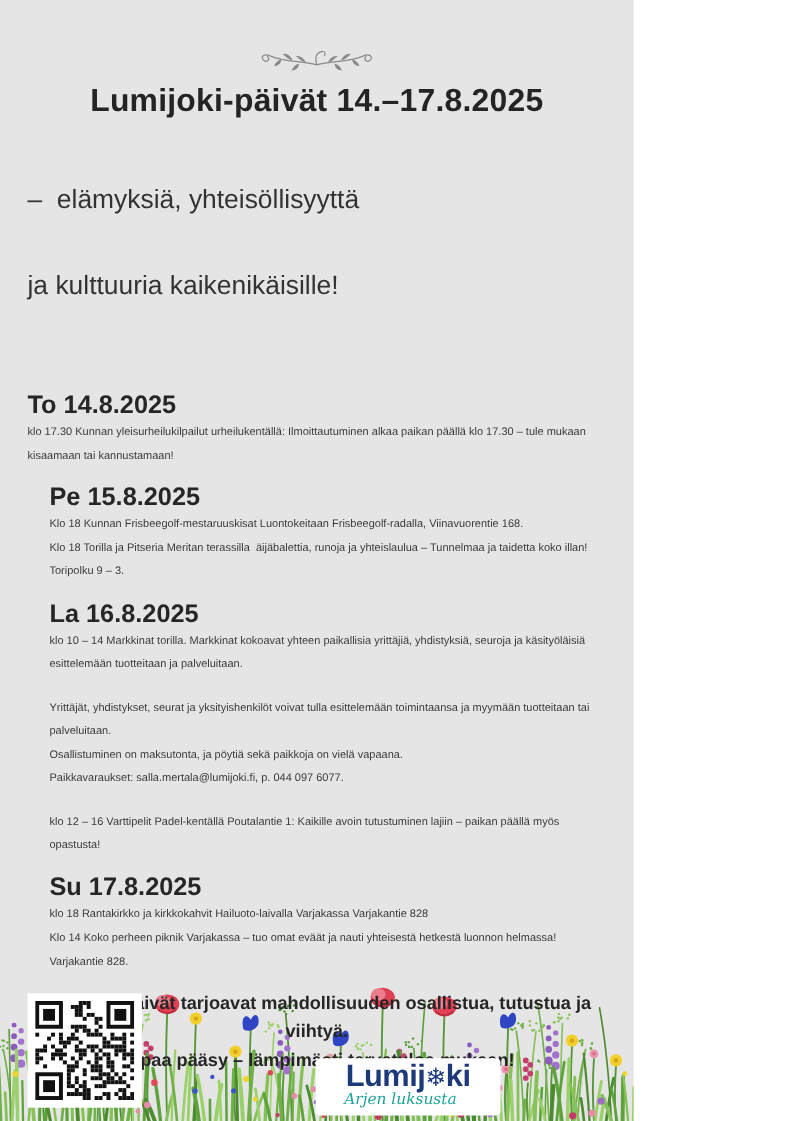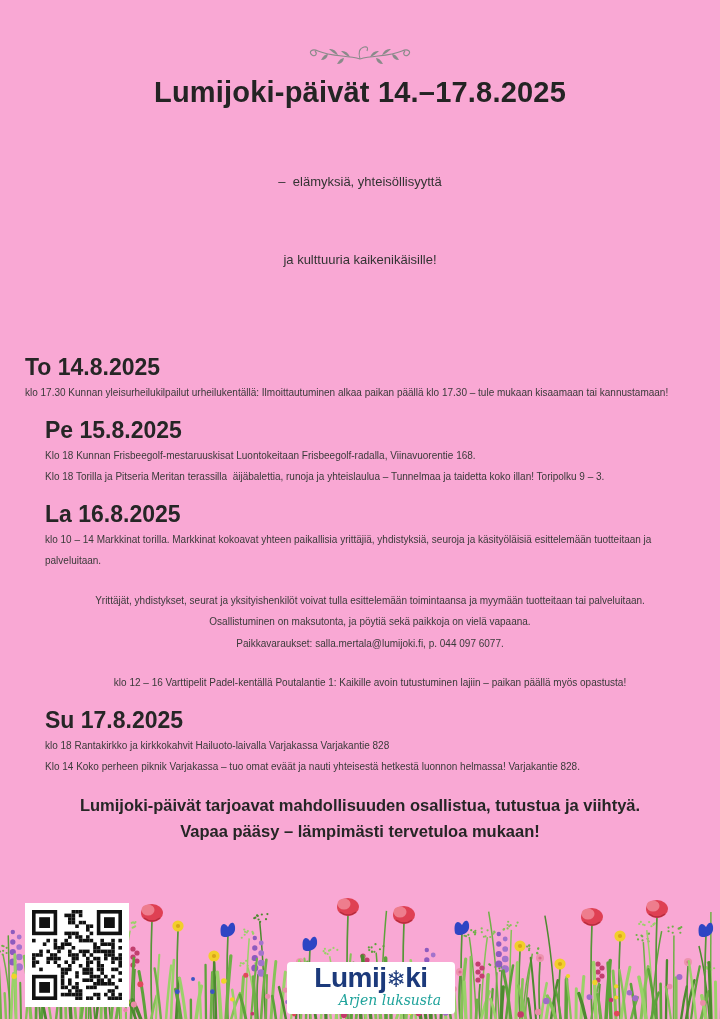--- a/index.html
+++ b/index.html
@@ -1,45 +1,45 @@
 <!DOCTYPE html>
 <html><head>
 <meta charset="utf-8">
 <style>
   html,body{margin:0;padding:0;background:#ffffff;}
   .page{
-    position:relative;width:720px;height:1019px;overflow:hidden;background:#f9a8d4;
+    position:relative;width:576px;height:1019px;overflow:hidden;background:#e5e5e5;
     font-family:"Liberation Sans","DejaVu Sans",sans-serif;color:#3a3a3a;
   }
   .content{padding:0 25px;position:relative;z-index:3;}
   .ornament-wrap{display:flex;justify-content:center;margin:0;padding-top:38px;}
   .title{
     margin:6px 0 8px;text-align:center;font-size:29px;font-weight:700;color:#242424;letter-spacing:.2px;
   }
-  .subtitle{text-align:center;font-size:13px;line-height:26px;color:#333333;white-space:pre-wrap;}
+  .subtitle{font-size:24px;line-height:26px;color:#333333;white-space:pre-wrap;}
   .sections{margin-top:32px;}
   .section + .section{margin-top:16px;margin-left:20px;}
   .sec-heading{font-size:23px;font-weight:700;color:#262626;line-height:21px;margin:0 0 4px 0;}
-  .block + .block{margin-top:18px;text-align:center;}
+  .block + .block{margin-top:18px;}
   .para{font-size:10px;line-height:21.5px;white-space:pre-wrap;}
   .closing{margin-top:14px;text-align:center;font-weight:700;font-size:16.5px;line-height:26px;color:#262626;}
   .footer{margin-top:22px;font-size:14.5px;line-height:22px;white-space:pre-wrap;}
   .meadow{position:absolute;left:0;bottom:0;width:720px;height:125px;z-index:1;}
   .qr-box{
     position:absolute;left:25px;top:903px;z-index:4;background:#ffffff;padding:7px;line-height:0;
   }
   .logo-box{
     position:absolute;left:287px;top:962px;width:168px;height:52px;background:#ffffff;border-radius:4px;
     z-index:4;text-align:center;box-sizing:border-box;padding-top:1px;
   }
   .logo-name{font-size:28px;font-weight:700;color:#1c3a7b;line-height:30px;letter-spacing:-.5px;}
   .logo-name .snowflake{font-size:23px;}
   .logo-tagline{
     font-family:"DejaVu Serif","Liberation Serif",serif;font-style:italic;color:#1fa39b;
-    font-size:14px;line-height:16px;text-align:right;padding-right:14px;margin-top:-2px;
+    font-size:14px;line-height:16px;text-align:center;padding-right:14px;margin-top:-2px;
   }
 </style>
 </head>
 <body>
 
 <div class="page">
 
   <div class="content">
     <div class="ornament-wrap">
       <svg width="116" height="32" viewBox="0 0 116 32" aria-hidden="true">

